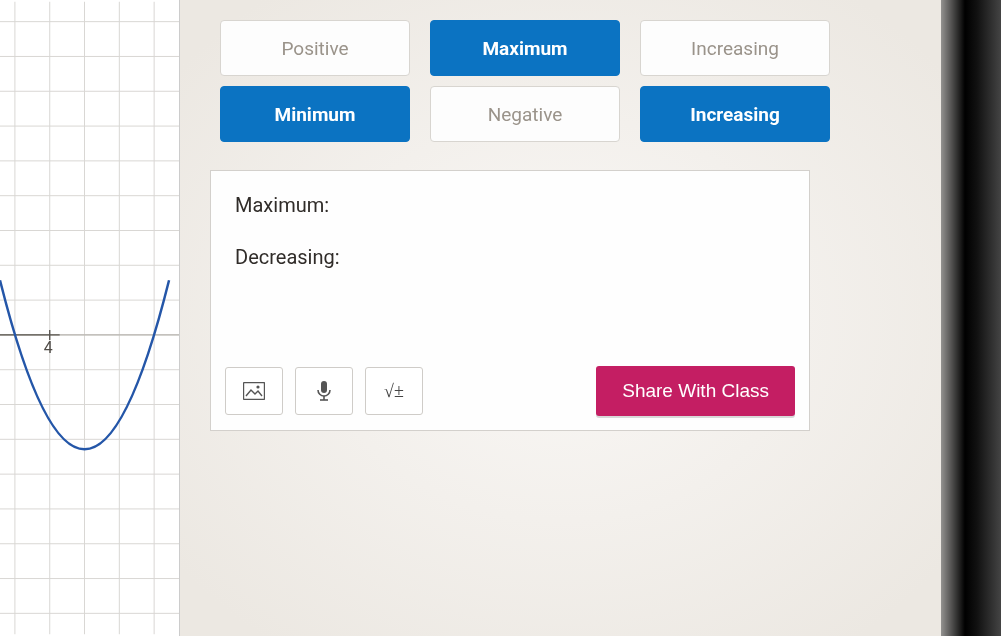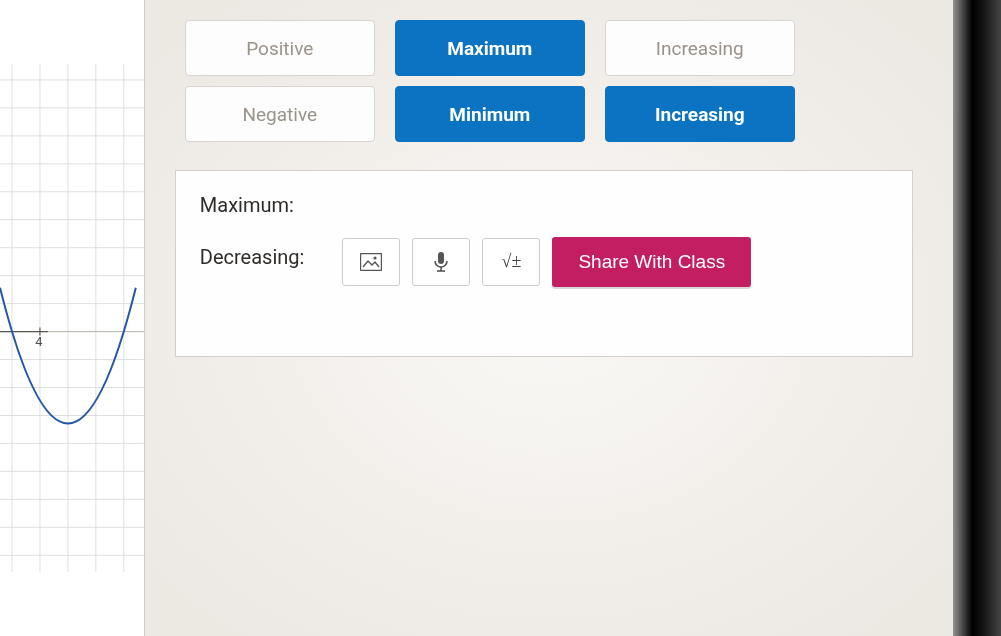--- a/index.html
+++ b/index.html
@@ -60,23 +60,23 @@
     .prompt-text {
       font-size: 21px;
       color: #3b3733;
       line-height: 1.55;
       margin-bottom: 20px;
       max-width: 620px;
     }
     .answer-box {
       border: 1px solid #d3d0cc;
       background: #fefefe;
-      width: 738px;
-      display: flex;
-      flex-direction: row;
+      width: 600px;
+      display: flex;
+      flex-direction: column;
     }
     .answer-text {
       padding: 22px 24px 20px 24px;
       min-height: 185px;
       font-size: 20px;
       color: #302c29;
     }
     .answer-text .line { margin-bottom: 28px; }
     .answer-text .line:last-child { margin-bottom: 12px; }
     .toolbar {
@@ -160,22 +160,22 @@
     <path d="M 0 280 Q 85 620 170 280" fill="none" stroke="#2456a8" stroke-width="2.5"></path>
   </svg>
 </div>
 
 <div class="main-panel">
 
   <div class="term-grid">
     <div class="term-btn unselected">Positive</div>
     <div class="term-btn selected">Maximum</div>
     <div class="term-btn unselected">Increasing</div>
+    <div class="term-btn selected">Minimum</div>
     <div class="term-btn unselected">Negative</div>
-    <div class="term-btn selected">Minimum</div>
     <div class="term-btn selected">Increasing</div>
   </div>
 
 
   <div class="answer-box">
     <div class="answer-text">
       <div class="line">Maximum:</div>
       <div class="line">Decreasing:</div>
     </div>
     <div class="toolbar">

